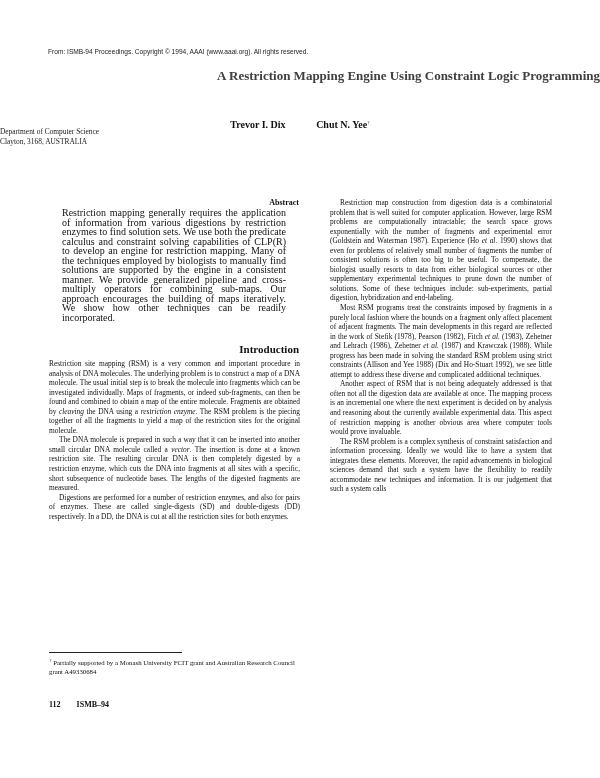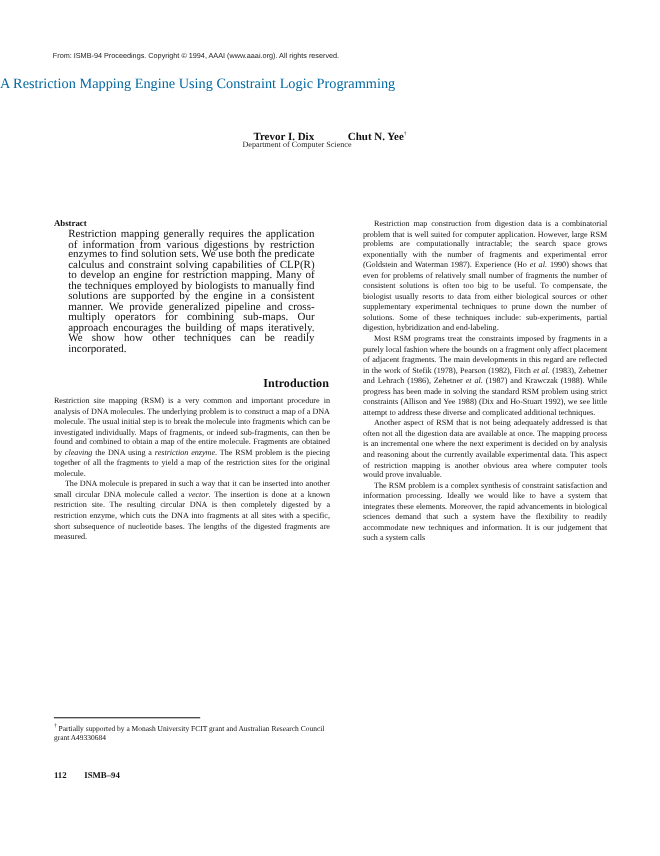--- a/index.html
+++ b/index.html
@@ -1,23 +1,23 @@
 <!DOCTYPE html>
 <html><head>
 <meta charset="utf-8">
 <style>
   html, body { margin:0; padding:0; background:#ffffff; }
   body { width:600px; height:778px; position:relative; overflow:hidden; color:#111; font-family:"Liberation Serif", serif; }
   .from { position:absolute; left:48px; top:48px; font-family:"Liberation Sans", sans-serif; font-size:6.6px; color:#222; }
-  .title { position:absolute; left:0; width:600px; top:68px; text-align:left; font-size:13px; font-weight:normal; color:#0369a1; }
+  .title { position:absolute; left:0; width:600px; top:68px; text-align:right; font-size:13px; font-weight:bold; color:#404040; }
   .authors { position:absolute; left:0; width:600px; top:107px; text-align:center; font-size:10px; font-weight:bold; }
   .authors span { display:inline-block; margin:12px 14px; }
   .authors sup { font-weight:normal; font-size:5px; }
-  .affil { position:absolute; left:0; width:540px; top:127px; text-align:center; font-size:7.4px; line-height:9.6px; color:#222; }
-  .abs-h { position:absolute; left:49px; width:250px; top:198px; text-align:left; font-size:8px; font-weight:bold;font-family:Liberation Serif, serif; }
+  .affil { position:absolute; left:0; width:540px; top:127px; text-align:left; font-size:7.4px; line-height:9.6px; color:#222; }
+  .abs-h { position:absolute; left:49px; width:250px; top:198px; text-align:right; font-size:8px; font-weight:bold;font-family:Liberation Serif, serif; }
   .abs-body { position:absolute; left:62px; width:224px; top:208px; font-size:10px; line-height:9.55px; text-align:justify; }
   .intro-h { position:absolute; left:49px; width:250px; top:343px; text-align:right; font-size:11px; font-weight:bold; }
   .intro-body { position:absolute; left:49px; width:251px; top:359px; font-size:7.4px; line-height:9.55px; text-align:justify; }
   .right-body { position:absolute; left:330px; width:222px; top:198px; font-size:7.4px; line-height:9.55px; text-align:justify; }
   p { margin:0; text-indent:10px; }
   p.noindent { text-indent:0; }
   .rule { position:absolute; left:49px; top:652px; width:133px; height:0; border-top:1px solid #222; }
   .footnote { position:absolute; left:49px; width:255px; top:656px; font-size:6.8px; line-height:9px; text-align:left; }
   .footnote sup { font-size:5px; }
   .pagefoot { position:absolute; left:49px; top:700px; font-size:8px; font-weight:bold; }
@@ -31,31 +31,33 @@
 
 <div class="title">A Restriction Mapping Engine Using Constraint Logic Programming</div>
 
 <div class="authors">
   <span><span style="margin:0">Trevor I. Dix</span></span>
   <span><span style="margin:0">Chut N. Yee</span><sup>†</sup></span>
 </div>
 
 <div class="affil">
   <div>Department of Computer Science</div>
+  <div>Clayton, 3168, AUSTRALIA</div>
 </div>
 
 <div class="abs-h">Abstract</div>
 <div class="abs-body">
   <p class="noindent">Restriction mapping generally requires the application of information from various digestions by restriction enzymes to find solution sets. We use both the predicate calculus and constraint solving capabilities of CLP(R) to develop an engine for restriction mapping. Many of the techniques employed by biologists to manually find solutions are supported by the engine in a consistent manner. We provide generalized pipeline and cross-multiply operators for combining sub-maps. Our approach encourages the building of maps iteratively. We show how other techniques can be readily incorporated.</p>
 </div>
 
 <div class="intro-h">Introduction</div>
 <div class="intro-body">
   <p class="noindent"><span>Restriction site mapping (RSM) is a very common and important procedure in analysis of DNA molecules. The underlying problem is to construct a map of a DNA molecule. The usual initial step is to break the molecule into fragments which can be investigated individually. Maps of fragments, or indeed sub-fragments, can then be found and combined to obtain a map of the entire molecule. Fragments are obtained by </span><em>cleaving</em><span> the DNA using a </span><em>restriction enzyme</em><span>. The RSM problem is the piecing together of all the fragments to yield a map of the restriction sites for the original molecule.</span></p>
   <p><span>The DNA molecule is prepared in such a way that it can be inserted into another small circular DNA molecule called a </span><em>vector</em><span>. The insertion is done at a known restriction site. The resulting circular DNA is then completely digested by a restriction enzyme, which cuts the DNA into fragments at all sites with a specific, short subsequence of nucleotide bases. The lengths of the digested fragments are measured.</span></p>
+  <p>Digestions are performed for a number of restriction enzymes, and also for pairs of enzymes. These are called single-digests (SD) and double-digests (DD) respectively. In a DD, the DNA is cut at all the restriction sites for both enzymes.</p>
 </div>
 
 <div class="rule"></div>
 <div class="footnote"><sup>†</sup><span> Partially supported by a Monash University FCIT grant and Australian Research Council grant A49330684</span></div>
 
 <div class="pagefoot">
   <span>112</span><span>ISMB–94</span>
 </div>
 
 <div class="right-body">

